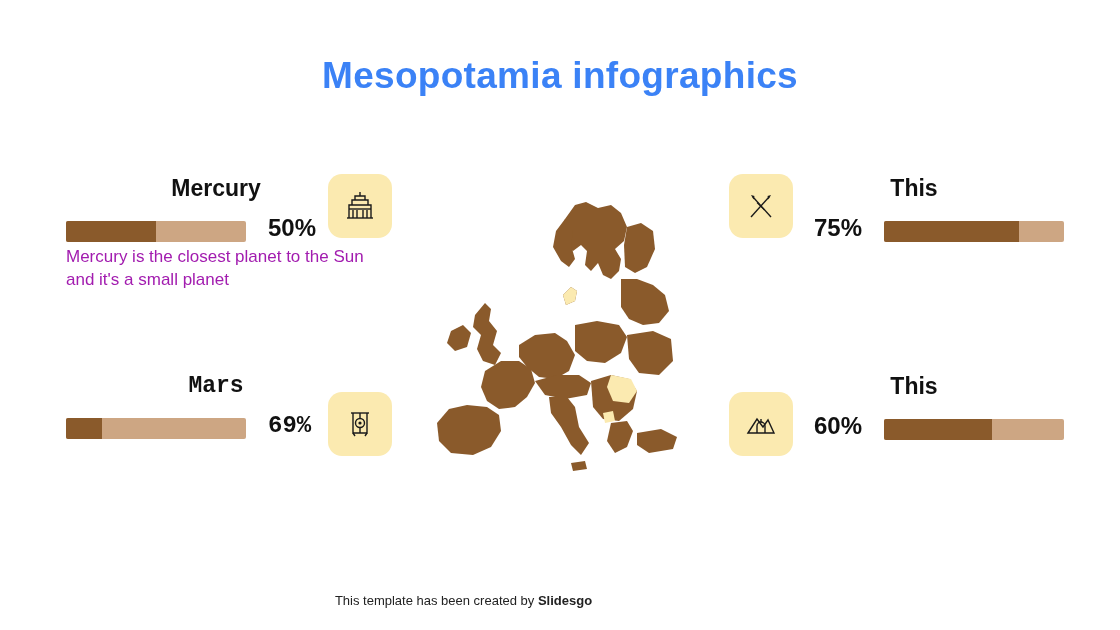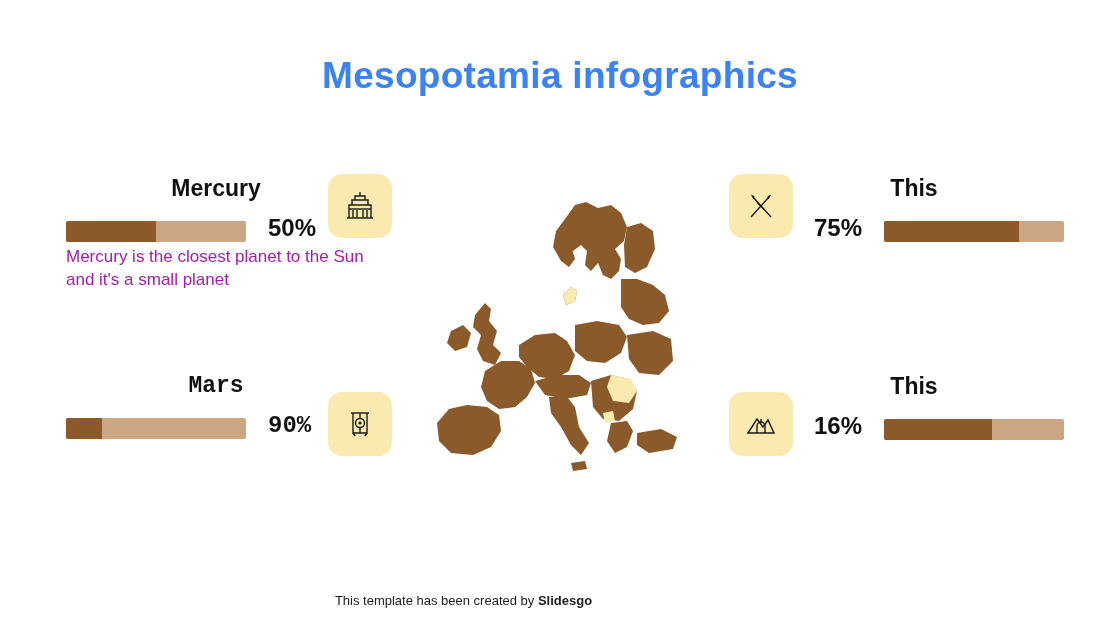--- a/index.html
+++ b/index.html
@@ -154,21 +154,21 @@
       </svg>
     </span>
   </div>
 
   <div class="item left" style="top:373px;font-family:Liberation Mono, monospace;">
     <div class="item-heading">Mars</div>
     <div class="bar-row">
       <div class="bar" style="background: rgb(205, 166, 131);">
         <div class="bar-fill from-left" id="fill-1" style="width: 20%; background: rgb(138, 90, 43);"></div>
       </div>
-      <div class="pct">90%</div>
+      <div class="pct">69%</div>
     </div>
   </div>
 
   <div class="icon-tile" style="left: 328px; top: 392px; background: rgb(251, 234, 176);">
     <span>
       <svg width="36" height="36" viewBox="0 0 36 36" fill="none" stroke="#1a1a1a" stroke-width="1.4">
         <path d="M9 7 H27"></path>
         <path d="M11 7 V27 H25 V7"></path>
         <path d="M11 27 L13 30 M25 27 L23 30"></path>
         <circle cx="18" cy="17" r="4.5"></circle>
@@ -196,21 +196,21 @@
         <path d="M28 29 L10 9"></path>
         <path d="M8 7 L11.5 8 L10.5 11.5 Z" fill="#1a1a1a" stroke="none"></path>
         <path d="M14 14.5 L21.5 22" stroke-width="1.1"></path>
       </svg>
     </span>
   </div>
 
   <div class="item right" style="top:373px;">
     <div class="item-heading">This</div>
     <div class="bar-row">
-      <div class="pct">16%</div>
+      <div class="pct">60%</div>
       <div class="bar" style="background: rgb(205, 166, 131);">
         <div class="bar-fill from-left" id="fill-3" style="width: 60%; background: rgb(138, 90, 43);"></div>
       </div>
     </div>
   </div>
 
   <div class="icon-tile" style="left: 729px; top: 392px; background: rgb(251, 234, 176);">
     <span>
       <svg width="36" height="36" viewBox="0 0 36 36" fill="none" stroke="#1a1a1a" stroke-width="1.4">
         <path d="M5 27 L14 13 L20 21 L25 14 L31 27 Z"></path>

